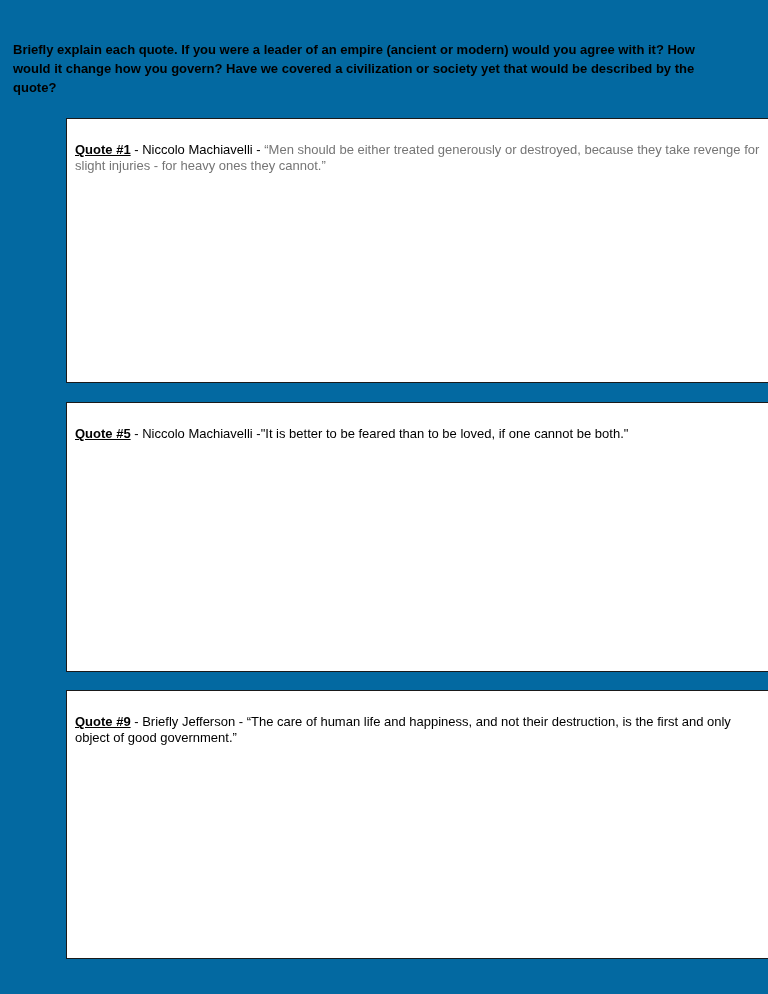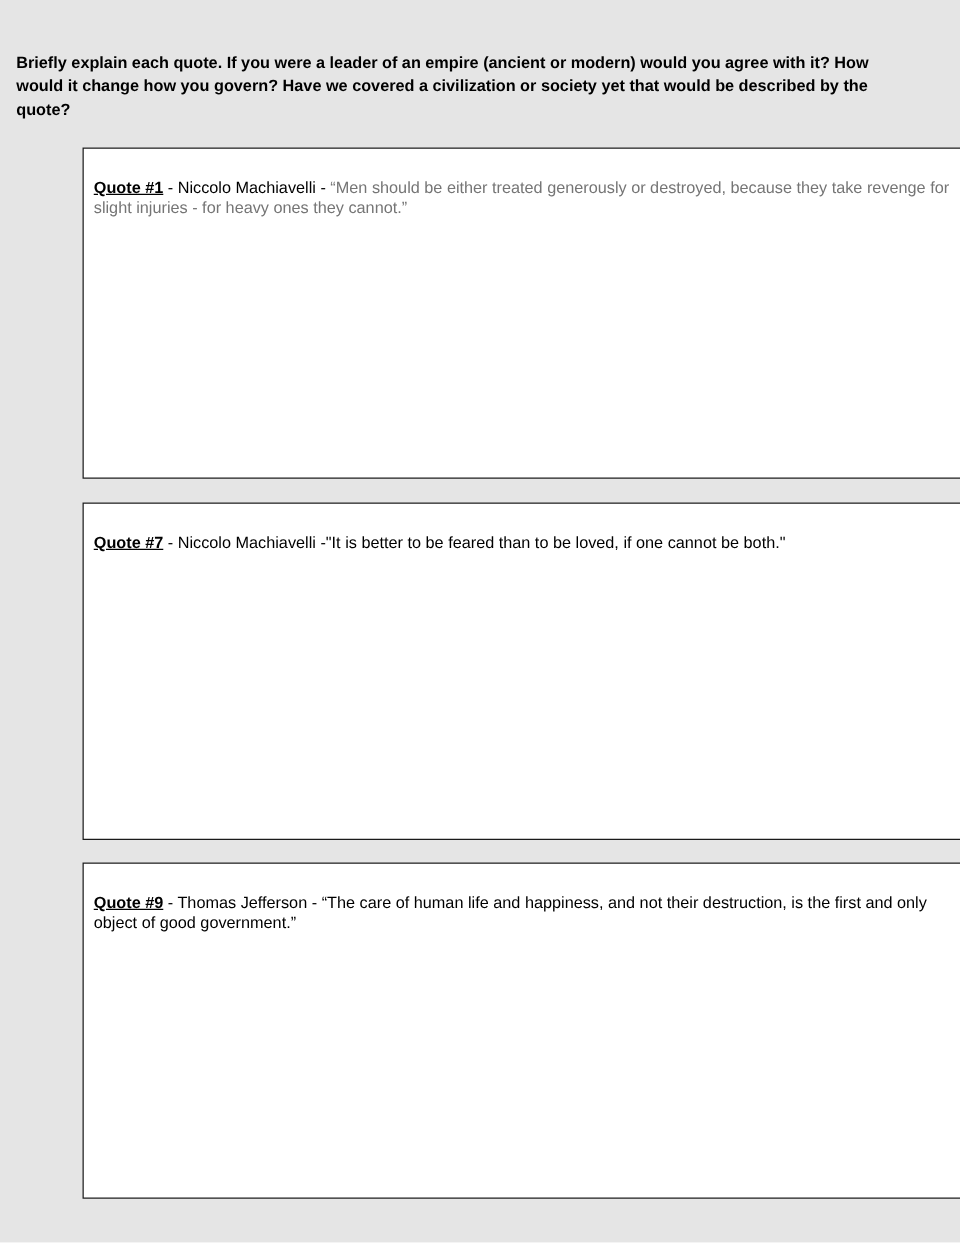--- a/index.html
+++ b/index.html
@@ -4,21 +4,21 @@
 <style>
   html, body {
     margin: 0;
     padding: 0;
     background: #ffffff;
   }
   .page {
     position: relative;
     width: 768px;
     height: 994px;
-    background: #e5e5e5;
+    background: #0369a1;
     font-family: "Liberation Sans", sans-serif;
     color: #000000;
     overflow: hidden;
   }
   .instructions {
     position: absolute;
     left: 13px;
     top: 40px;
     width: 742px;
     margin: 0;
@@ -64,24 +64,24 @@
 
   <div class="quote-box box-1">
     <p class="quote-line">
       <span class="quote-label">Quote #1</span><span> - Niccolo Machiavelli - </span><span class="muted">“Men should be either treated generously or destroyed, because they take revenge for
 slight injuries - for heavy ones they cannot.”</span>
     </p>
   </div>
 
   <div class="quote-box box-2">
     <p class="quote-line">
-      <span class="quote-label">Quote #7</span><span> - Niccolo Machiavelli -</span><span>"It is better to be feared than to be loved, if one cannot be both."</span>
+      <span class="quote-label">Quote #5</span><span> - Niccolo Machiavelli -</span><span>"It is better to be feared than to be loved, if one cannot be both."</span>
     </p>
   </div>
 
   <div class="quote-box box-3">
     <p class="quote-line">
-      <span class="quote-label">Quote #9</span><span> - Thomas Jefferson - </span><span>“The care of human life and happiness, and not their destruction, is the first and only
+      <span class="quote-label">Quote #9</span><span> - Briefly Jefferson - </span><span>“The care of human life and happiness, and not their destruction, is the first and only
 object of good government.”</span>
     </p>
   </div>
 
 </div>
 
 </body></html>

